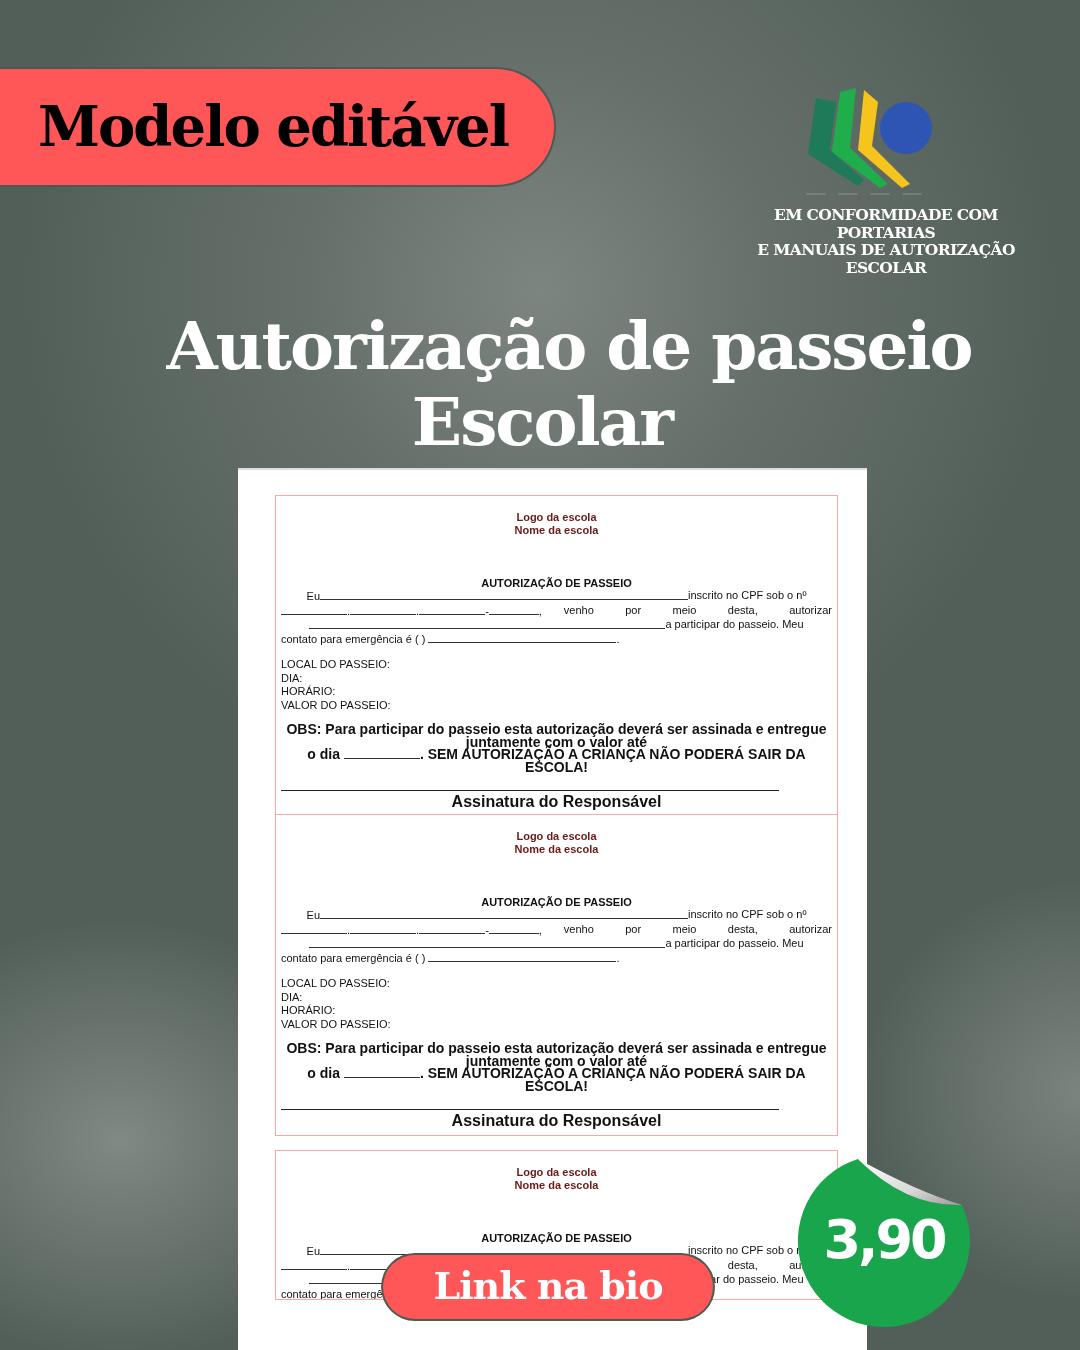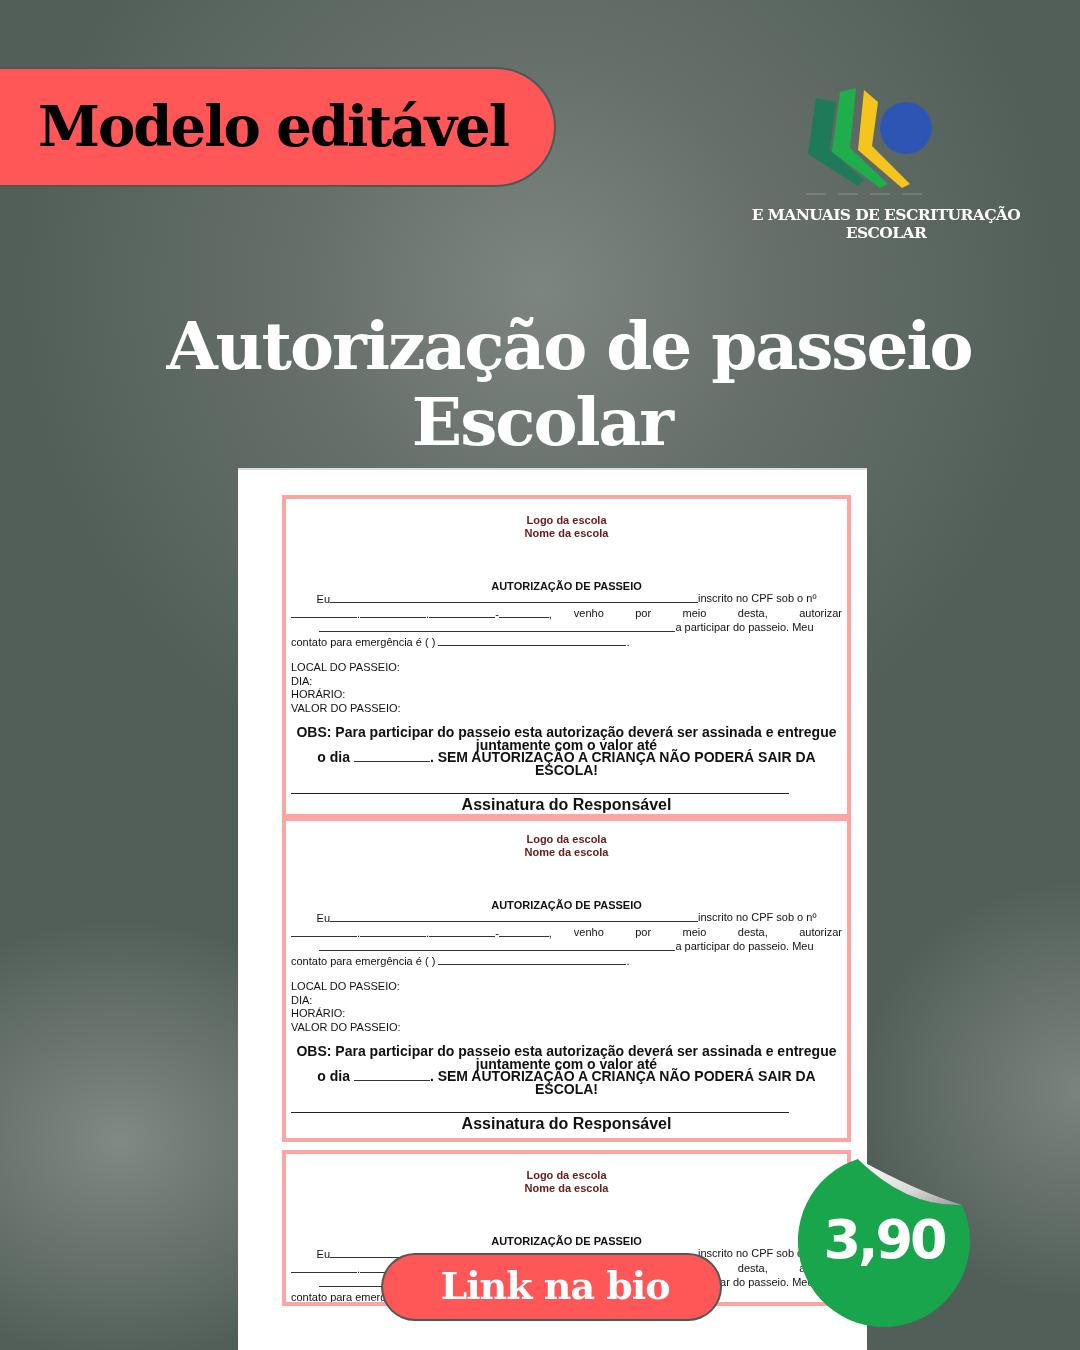--- a/index.html
+++ b/index.html
@@ -17,33 +17,33 @@
   .logo{position:absolute;left:806px;top:88px;width:130px;height:110px;}
   .conf{position:absolute;left:728px;top:206px;width:316px;text-align:center;color:#fff;
     font-family:"DejaVu Serif",serif;font-weight:bold;font-size:15.5px;line-height:17.5px;letter-spacing:-.6px;}
 
   .title{position:absolute;left:0;top:308px;width:1080px;text-align:center;color:#fff;font-family:"DejaVu Serif",serif;
     font-weight:bold;font-size:66px;line-height:76px;letter-spacing:-2px;}
   .title .l1{display:block;margin-left:58px;}
   .title .l2{display:block;margin-left:4px;}
 
   .paper{position:absolute;left:238px;top:468px;width:629px;height:882px;background:#fff;border-top:2px solid #d8dce6;}
-  .form{position:absolute;left:37px;width:561px;border:4px solid #fca5a5;color:#111;font-size:11px;margin-left:7px;}
+  .form{position:absolute;left:37px;width:561px;border:1px solid #fca5a5;color:#111;font-size:11px;}
   .form .hd{text-align:center;color:#6a1a1a;font-weight:bold;font-size:11px;line-height:13px;margin-top:15px;}
   .form .ti{text-align:center;font-weight:bold;font-size:11px;margin-top:40px;}
   .form .body{padding:0 5px;line-height:13.5px;}
   .row{display:flex;justify-content:center;white-space:nowrap;}
   .u{display:inline-block;border-bottom:1px solid #333;height:10px;vertical-align:baseline;}
   .fields{margin-top:12px;padding-left:5px;line-height:13.5px;}
   .obs{margin-top:11px;text-align:center;font-weight:bold;font-size:14px;line-height:12.5px;padding:0 4px;}
   .sigline{margin:17px 0 0 5px;width:498px;border-top:1px solid #222;}
   .sig{text-align:center;font-weight:bold;font-size:16px;margin-top:2px;padding-right:0;}
 
   .link{position:absolute;left:383px;top:1255px;width:330px;height:64px;background:#ff5757;border-radius:32px;
-    box-shadow:0 0 0 2px #4e5a54;text-align:center;padding-left:7px;}
+    box-shadow:0 0 0 2px #4e5a54;text-align:center;}
   .link span{font-family:"DejaVu Serif",serif;font-weight:bold;font-size:38px;line-height:62px;color:#fff;letter-spacing:-1px;}
 
   .sticker{position:absolute;left:796px;top:1155px;width:176px;height:176px;}
   .price{position:absolute;left:806px;top:1208px;width:156px;text-align:center;color:#fff;font-family:"DejaVu Sans",sans-serif;
     font-weight:bold;font-size:54px;letter-spacing:-3px;}
 </style>
 </head>
 <body>
 
 <div class="glow l"></div>
@@ -55,21 +55,22 @@
 
 <svg class="logo" viewBox="0 0 130 110">
   <path d="M10 10 L30 14 L24 62 L58 92 L52 98 L2 66 Z" fill="#1f7a5a"></path>
   <path d="M34 4 L50 0 L44 60 L82 96 L74 100 L26 64 Z" fill="#1fae4b"></path>
   <path d="M58 2 L72 14 L66 58 L104 96 L96 100 L52 62 Z" fill="#f6c51d"></path>
   <circle cx="100" cy="40" r="26" fill="#2e55b4"></circle>
   <line x1="0" y1="106" x2="120" y2="106" stroke="#b5bcb8" stroke-width="1" stroke-dasharray="20 12" opacity=".5"></line>
 </svg>
 
 <div class="conf">
-  <div>E MANUAIS DE ESCRITURAÇÃO</div>
+  <div>EM CONFORMIDADE COM PORTARIAS</div>
+  <div>E MANUAIS DE AUTORIZAÇÃO</div>
   <div>ESCOLAR</div>
 </div>
 
 <div class="title">
   <span class="l1">Autorização de passeio</span>
   <span class="l2">Escolar</span>
 </div>
 
 <div class="paper">
 

